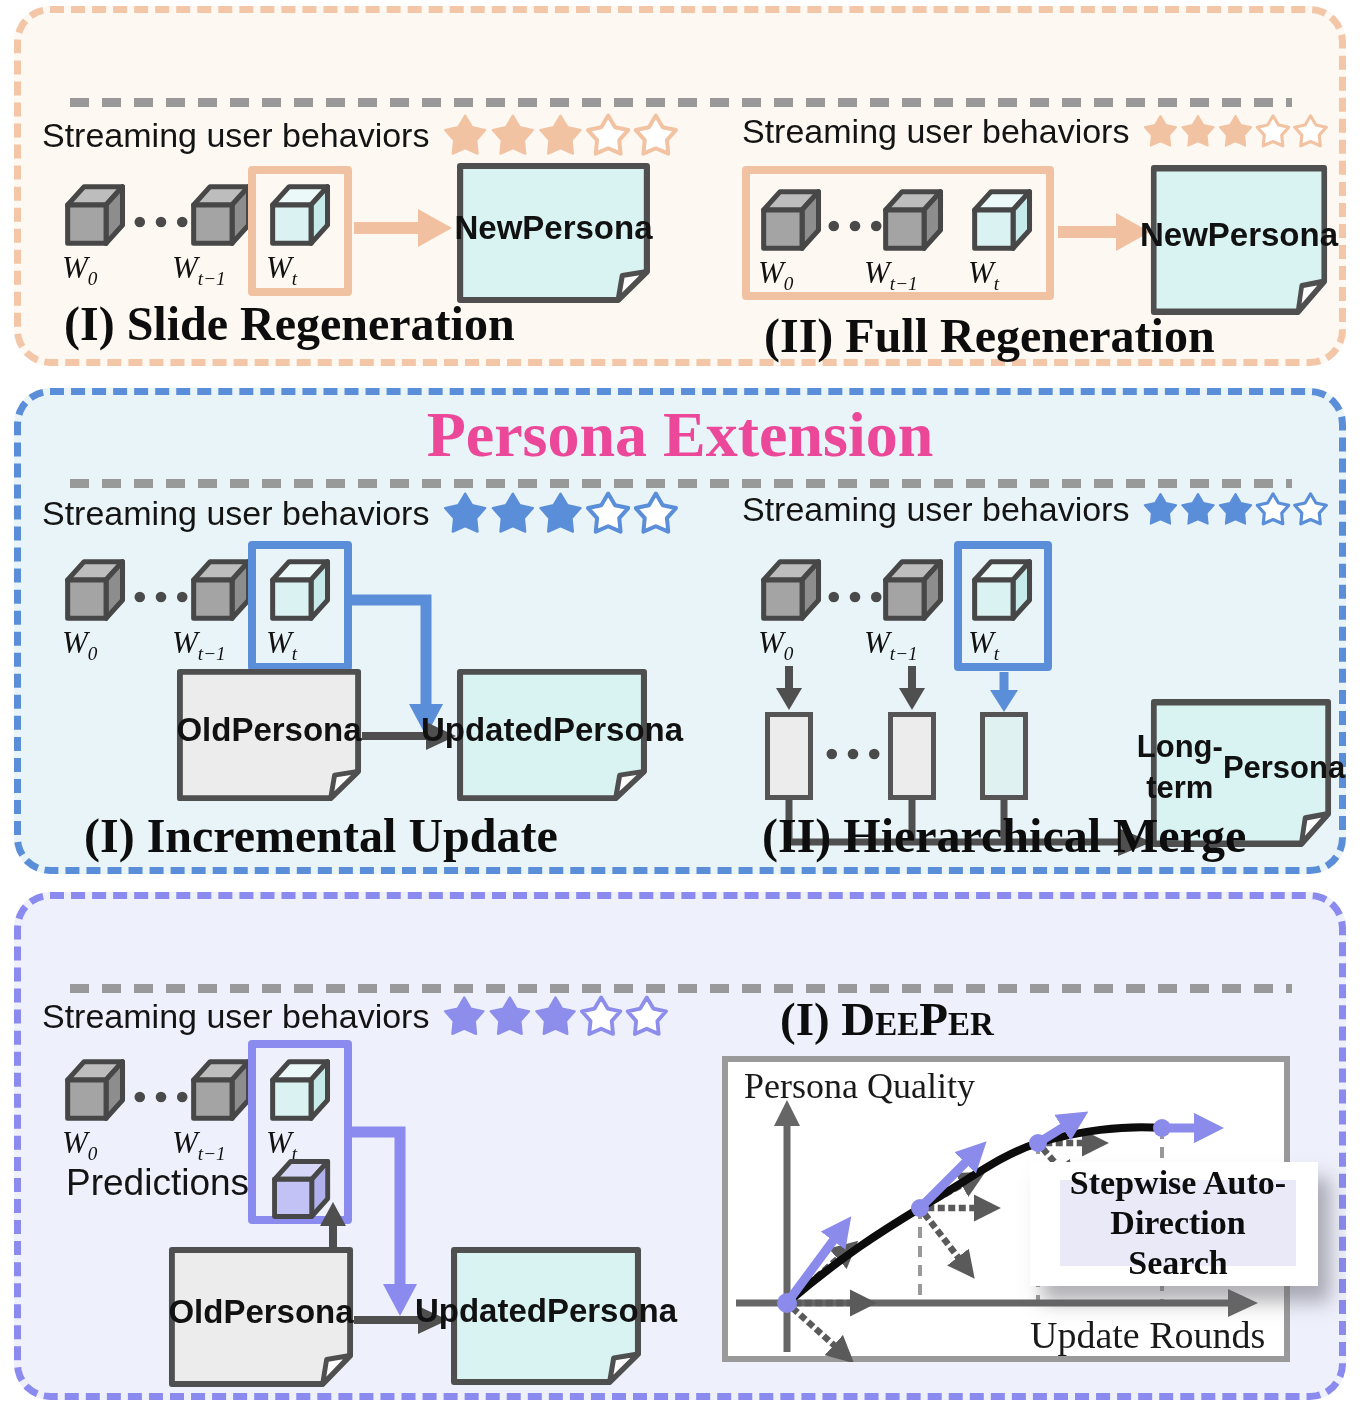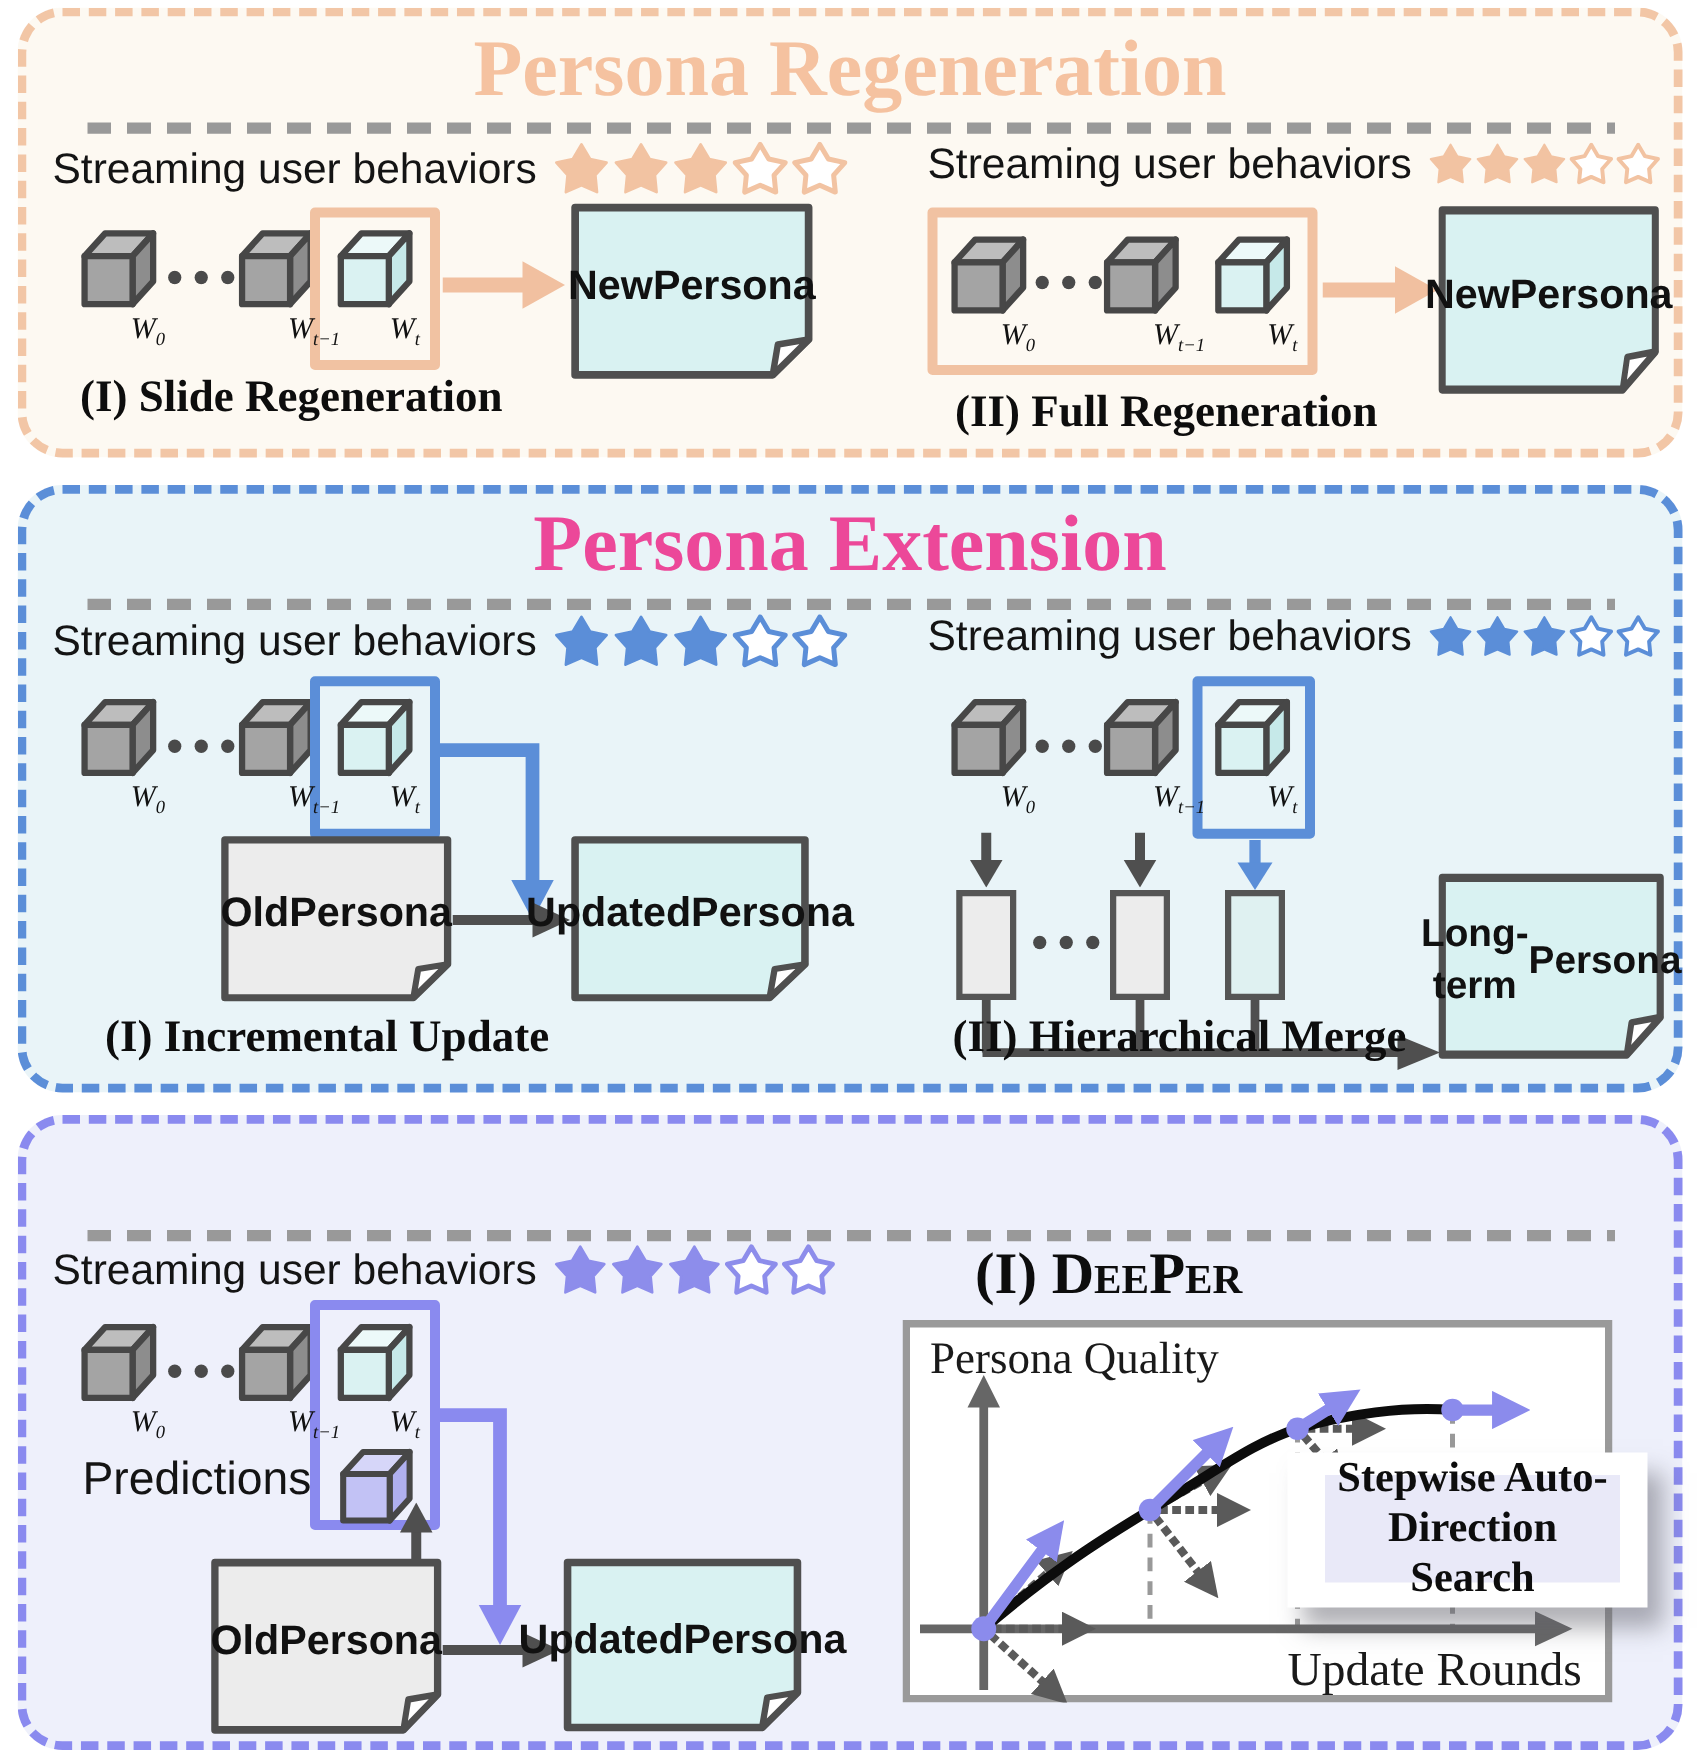--- a/index.html
+++ b/index.html
@@ -15,23 +15,23 @@
   .ptitle{position:absolute;left:14px;width:1332px;text-align:center;
           font-family:"Liberation Serif", serif;font-weight:bold;font-size:64px;line-height:1.1;}
   .ptitle.t1{top:20px;color:#f5c2a0;}
   .ptitle.t2{top:400px;color:#ec4899;}
   .ptitle.t3{top:904px;color:#8d8deb;}
   .divider{position:absolute;left:70px;width:1222px;height:9px;
            background:repeating-linear-gradient(90deg,#999 0 19px,transparent 19px 32px);}
   .streamrow{position:absolute;display:flex;align-items:center;gap:14px;}
   .streamlabel{font-size:34px;color:#141414;white-space:nowrap;}
   .caption{position:absolute;font-family:"Liberation Serif", serif;font-weight:bold;
-           font-size:36px;color:#0d0d0d;white-space:nowrap;}
+           font-size:48px;color:#0d0d0d;white-space:nowrap;}
   .mathlabel{position:absolute;font-family:"Liberation Serif", serif;font-style:italic;
-             font-size:24px;color:#111;text-align:right;}
+             font-size:31px;color:#111;text-align:left;}
   .mathlabel sub{font-size:0.62em;font-style:italic;}
   .predlabel{position:absolute;font-size:37px;color:#141414;}
   .deeper{position:absolute;font-family:"Liberation Serif", serif;font-weight:bold;
           font-size:47px;color:#0d0d0d;font-variant:small-caps;}
   
   .hbox{position:absolute;box-sizing:border-box;border-radius:4px;background:transparent;}
   .hbox.peach{border:8px solid #f1c2a2;}
   .hbox.blue{border:8px solid #5b8ed8;}
   .hbox.purple{border:8px solid #8a8aef;}
   
@@ -93,21 +93,20 @@
     <marker id="gh" viewBox="0 0 10 10" refX="6" refY="5" markerWidth="4.2" markerHeight="4.2" orient="auto-start-reverse">
       <path d="M0,0 L10,5 L0,10 Z" fill="#5a5a5a"></path>
     </marker>
     <marker id="ph" viewBox="0 0 10 10" refX="6" refY="5" markerWidth="3.4" markerHeight="3.4" orient="auto-start-reverse">
       <path d="M0,0 L10,5 L0,10 Z" fill="#8b8bec"></path>
     </marker>
   </defs>
 </svg>
 
 <div class="panel p1"></div>
-<div class="ptitle t1">Persona Regeneration</div>
 <div class="divider" style="top:98px"></div>
 
 <div class="streamrow" style="left:42px;top:112px">
   <span class="streamlabel">Streaming user behaviors</span>
   <svg class="stars peach" width="235" height="47" viewBox="0 0 212 40">
     <use href="#star" x="0" width="40" height="40" class="sf"></use>
         <use href="#star" x="43" width="40" height="40" class="sf"></use>
         <use href="#star" x="86" width="40" height="40" class="sf"></use>
         <use href="#star" x="129" width="40" height="40" class="so"></use>
         <use href="#star" x="172" width="40" height="40" class="so"></use>

